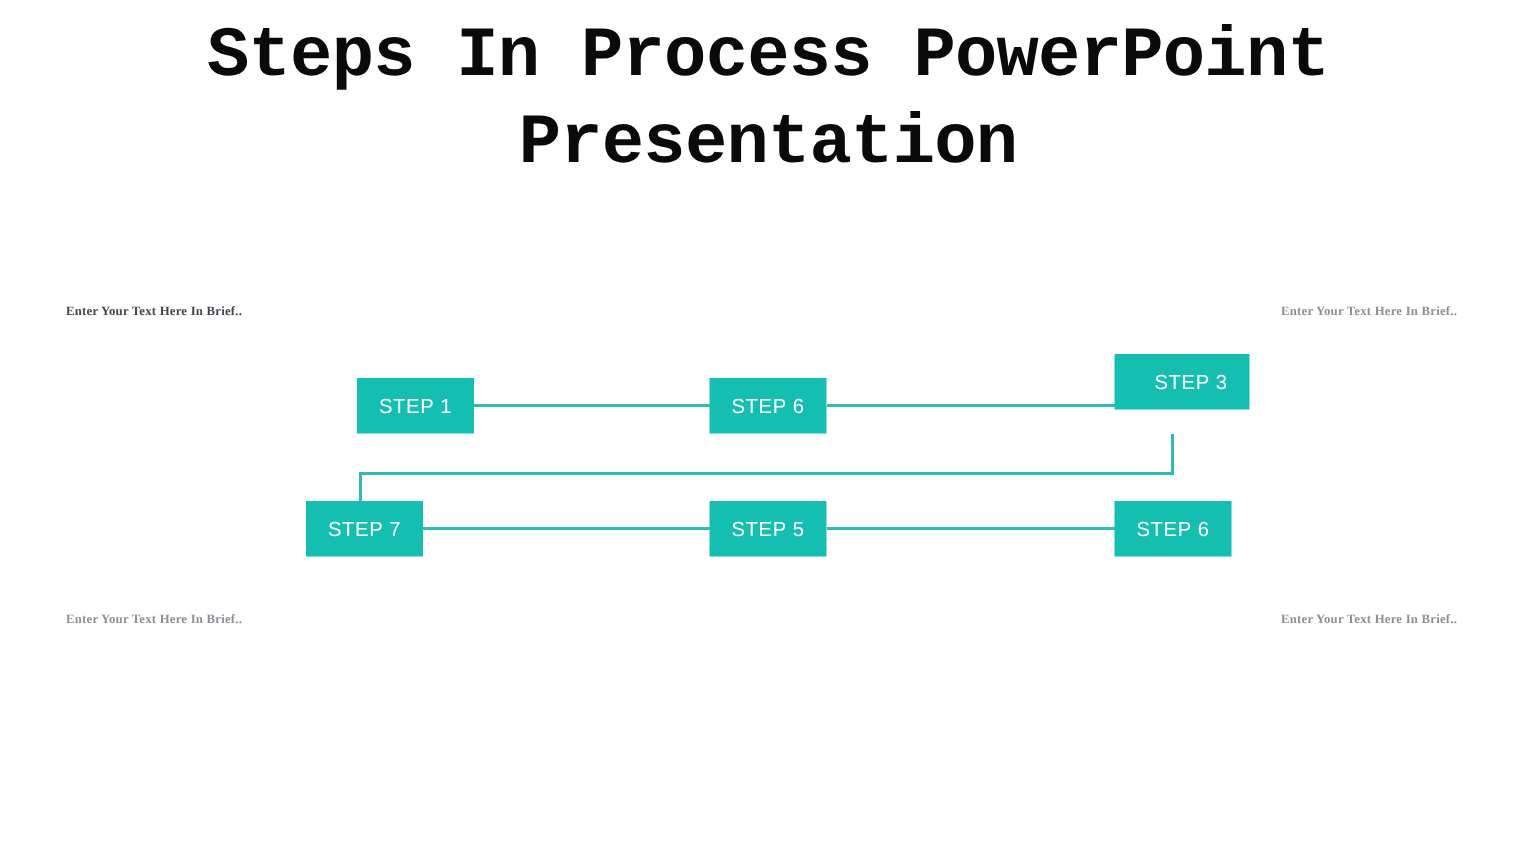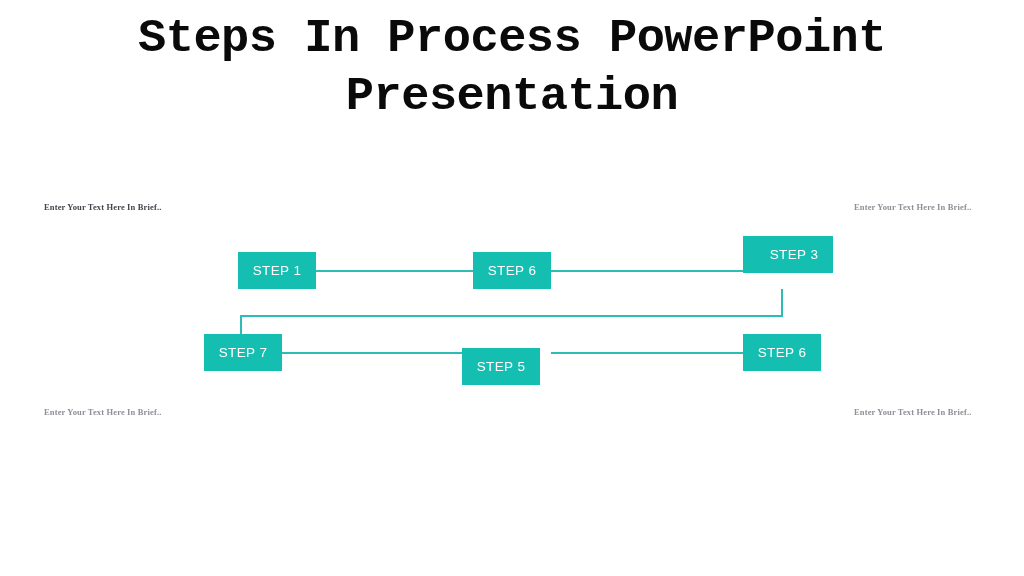--- a/index.html
+++ b/index.html
@@ -81,21 +81,21 @@
     font-weight: normal;
     letter-spacing: 0.4px;
     color: #ffffff;
     white-space: nowrap;
   }
 
   #step-box-1 { left: 204px; top: 252px; margin-left: 34px; }
   #step-box-2 { left: 473px; top: 252px; }
   #step-box-3 { left: 743px; top: 236px; padding-left: 12px; }
   #step-box-4 { left: 204px; top: 334px; }
-  #step-box-5 { left: 462px; top: 334px; margin-top: 14px; }
+  #step-box-5 { left: 473px; top: 334px; }
   #step-box-6 { left: 743px; top: 334px; }
 </style>
 </head>
 <body>
 
 <div id="slide">
 
   <div id="slide-title">Steps In Process PowerPoint
 Presentation</div>
 

